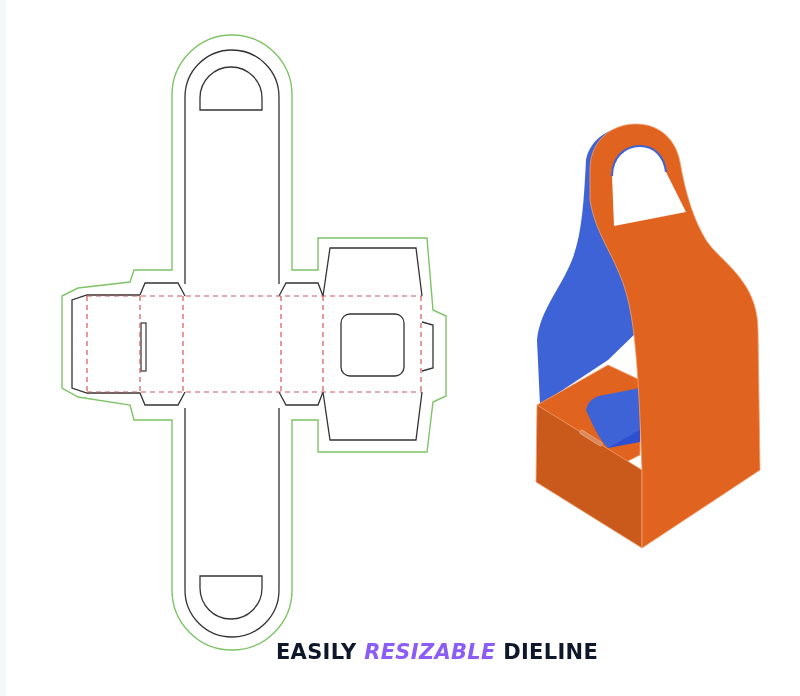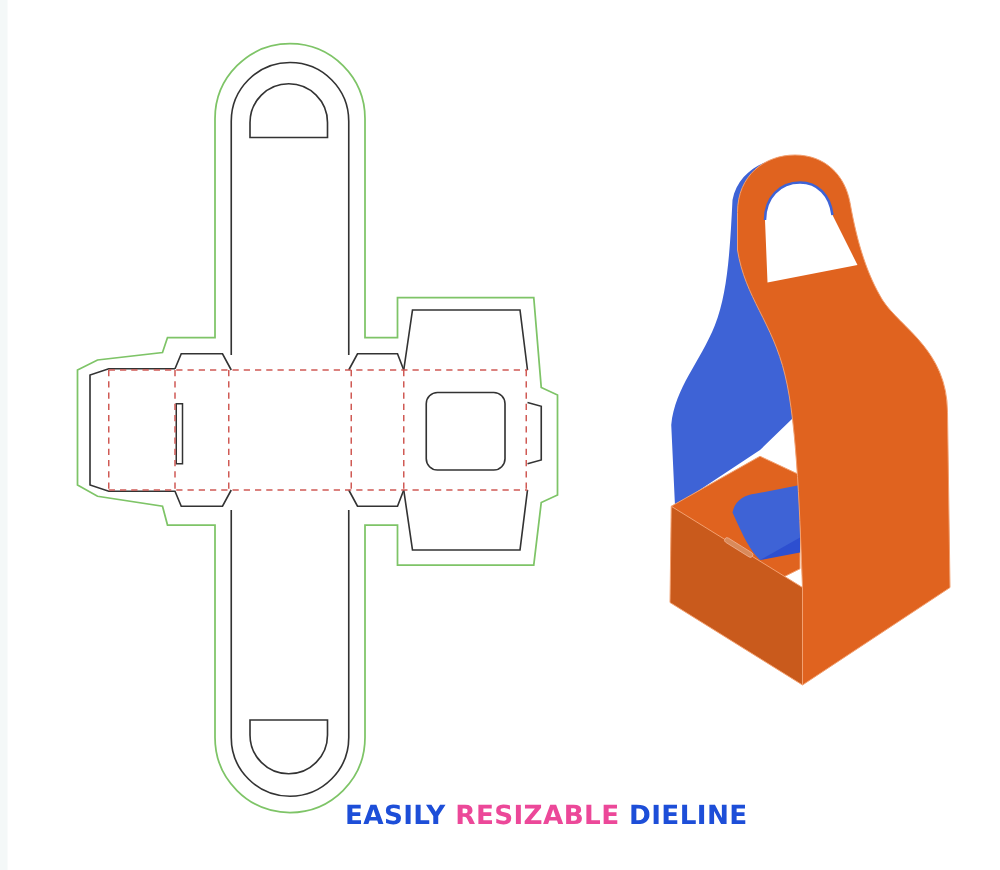--- a/index.html
+++ b/index.html
@@ -1,22 +1,22 @@
 <!DOCTYPE html>
 <html><head>
   <meta charset="utf-8">
   <style>
     html, body { margin: 0; padding: 0; background: #ffffff; }
     body { width: 800px; height: 696px; position: relative; overflow: hidden; font-family: "DejaVu Sans", sans-serif; }
     .edge-strip { position: absolute; left: 0; top: 0; width: 6px; height: 696px; background: #f4f8f8; }
     svg.art { position: absolute; left: 0; top: 0; }
     .caption { position: absolute; left: 0; top: 640px; width: 874px; text-align: center; font-size: 21px; font-weight: bold; letter-spacing: 0.3px; }
     .caption span { display: inline-block; }
-    .w1, .w3 { color: #1d4ed8; }
-    .w2 { color: #ec4899; }
+    .w1, .w3 { color: #0f172a; }
+    .w2 { color: #8b5cf6; font-style: italic; }
   </style>
 </head>
 <body>
 
 <div class="edge-strip"></div>
 
 <svg class="art" width="800" height="696" viewBox="0 0 800 696">
 
   <g>
 

